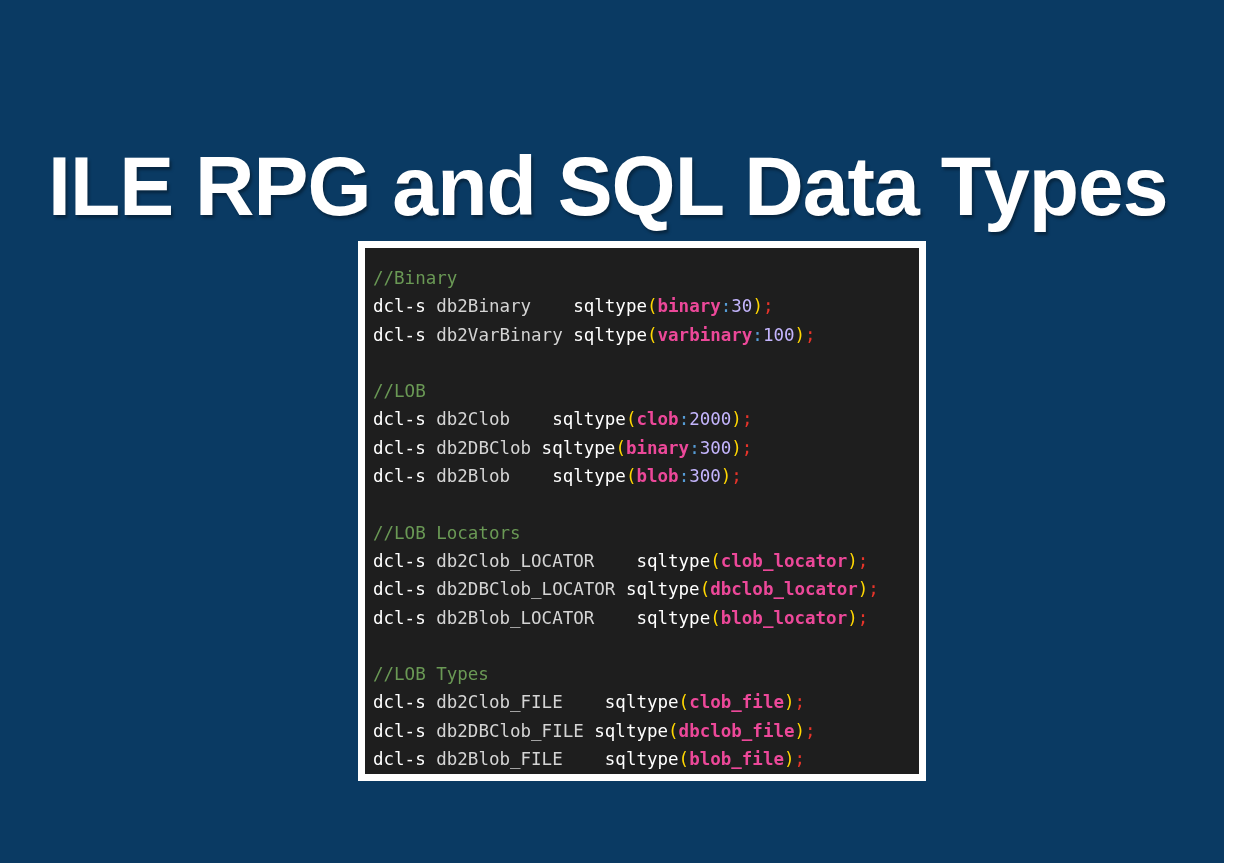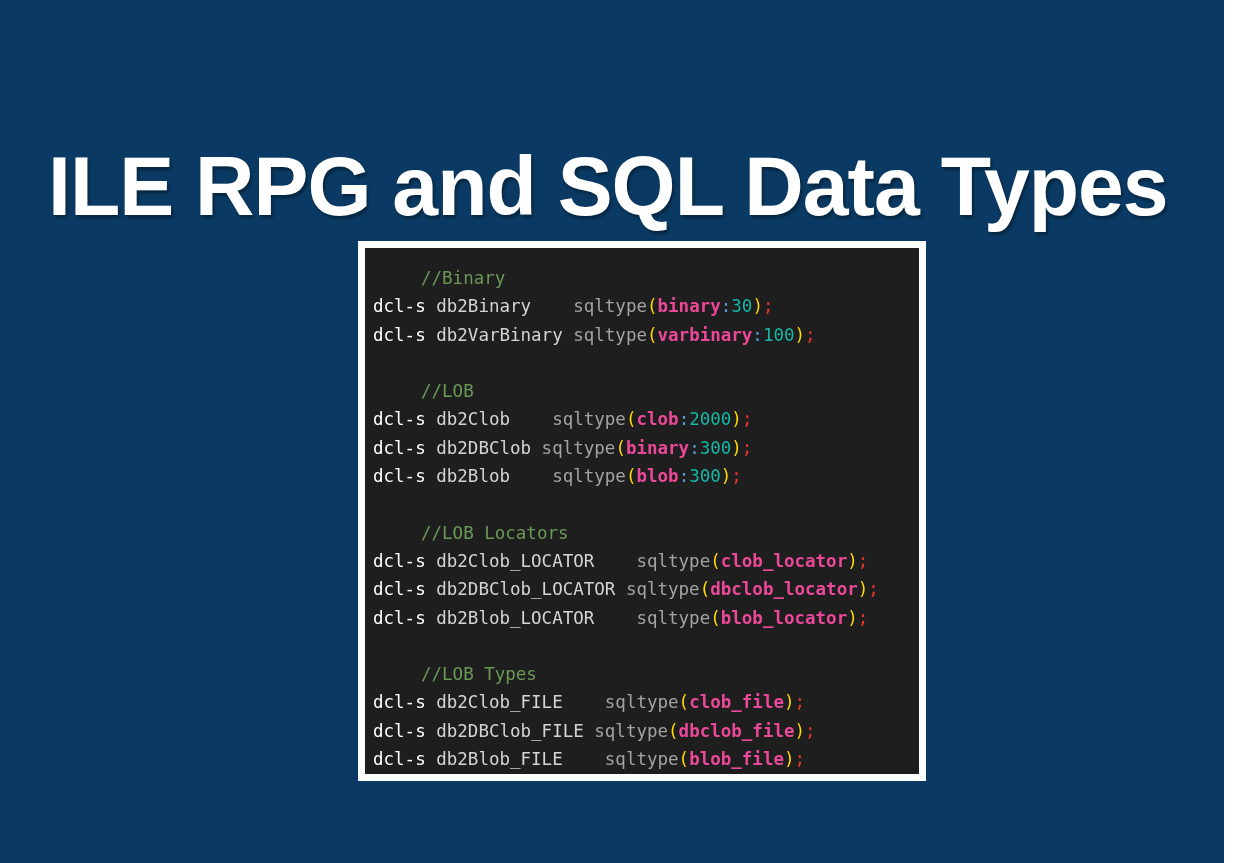--- a/index.html
+++ b/index.html
@@ -64,28 +64,28 @@
     padding: 0;
     font-family: "DejaVu Sans Mono", "Liberation Mono", monospace;
     font-size: 17.5px;
     line-height: 28.3px;
     color: #D4D4D4;
     white-space: pre;
     letter-spacing: 0px;
     font-weight: 500;
   }
 
-  .tok-comment  { color: #6A9955; margin-left: 48px; }
+  .tok-comment  { color: #6A9955; }
   .tok-keyword  { color: #ffffff; }
   .tok-ident    { color: #D4D4D4; text-align: center; }
-  .tok-func     { color: #a3a3a3; }
+  .tok-func     { color: #ffffff; }
   .tok-paren    { color: #FFD702; }
   .tok-type     { color: #ec4899; font-weight: bold; }
   .tok-colon    { color: #569CD6; }
-  .tok-number   { color: #14b8a6; }
+  .tok-number   { color: #c4b5fd; }
   .tok-semi     { color: #E8342A; }
 </style>
 </head>
 <body>
 
 <div id="slide">
 
   <h1 id="slide-title">ILE RPG and SQL Data Types</h1>
 
   <div id="code-frame">

